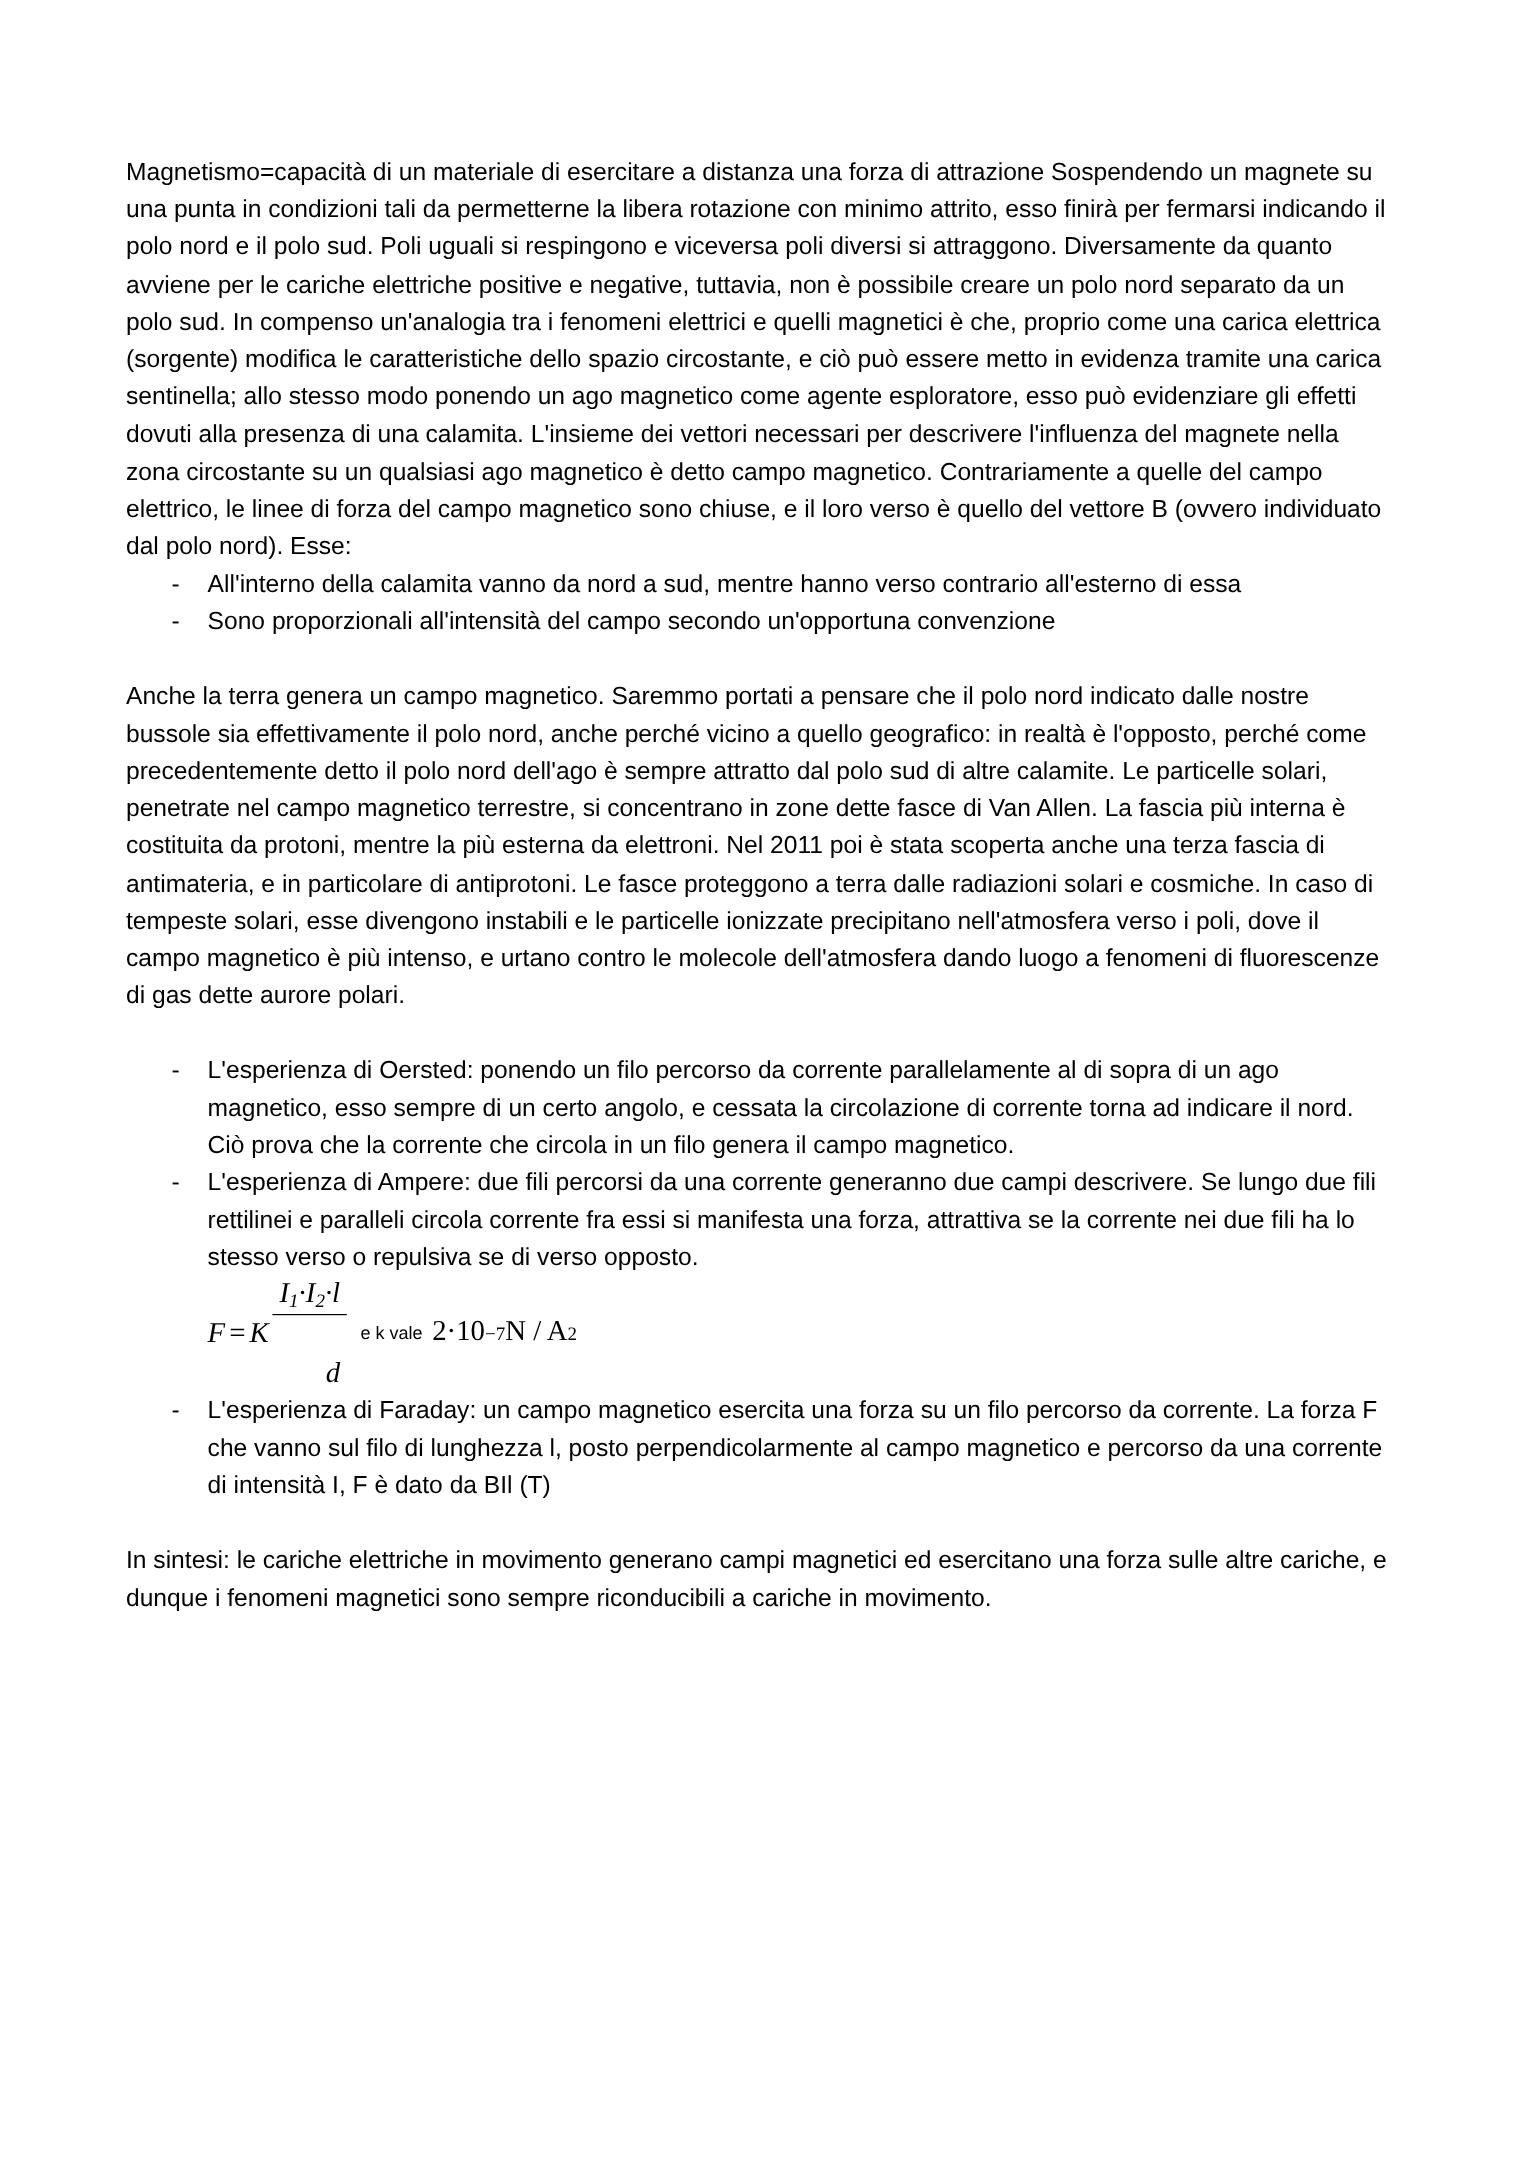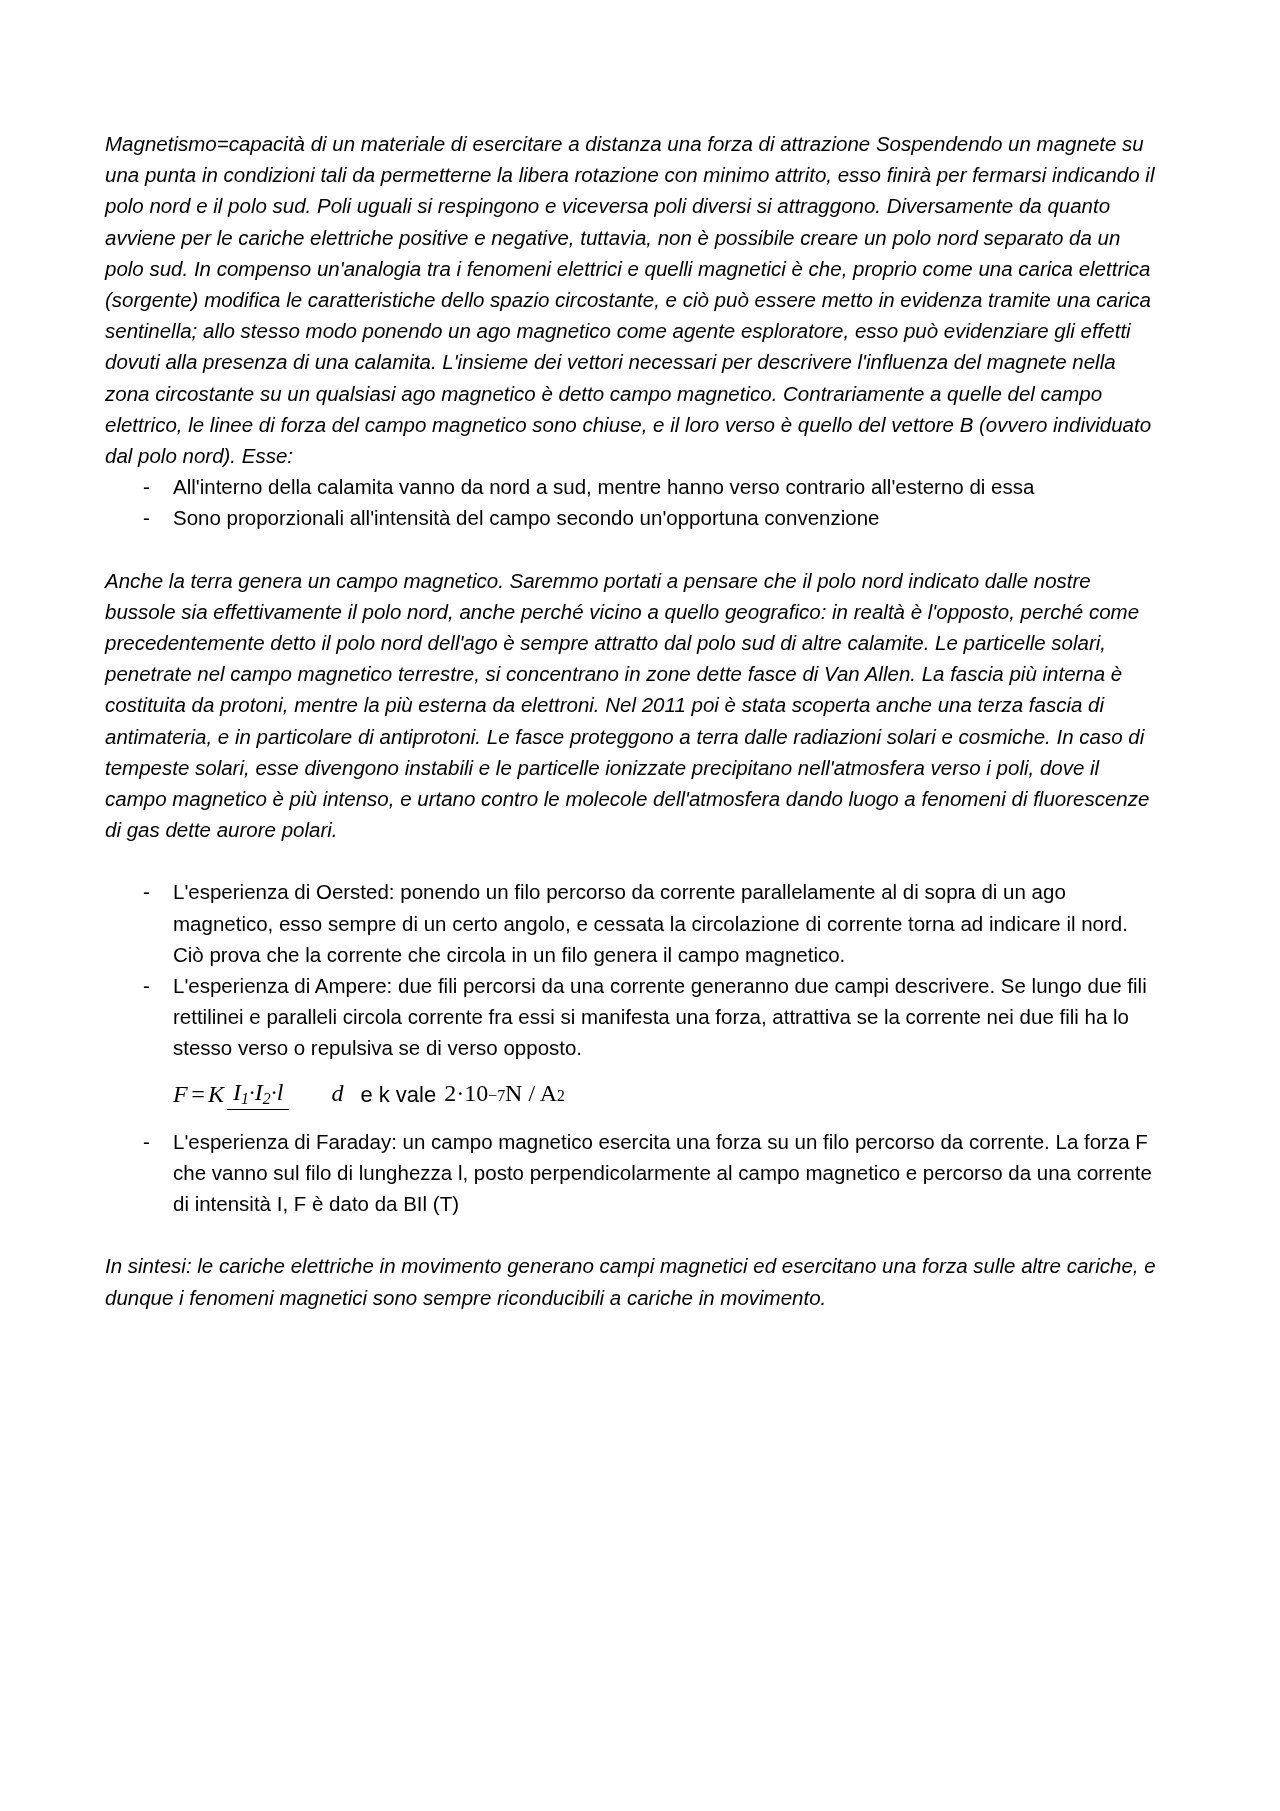--- a/index.html
+++ b/index.html
@@ -23,21 +23,20 @@
     position: relative;
   }
   .doc-body {
     font-size: 20.5px;
     line-height: 31.2px;
     text-align: left;
   }
   p.para {
     margin: 0;
     padding: 0;
-    font-style: italic;
   }
   .spacer {
     height: 31px;
   }
   ul.dash-list {
     list-style: none;
     margin: 0;
     padding: 0;
   }
   ul.dash-list > li {
@@ -67,22 +66,22 @@
     display: inline-flex;
     align-items: center;
     white-space: nowrap;
   }
   .math .op {
     font-style: italic;
     padding: 0 2px;
   }
   .frac {
     display: inline-flex;
-    flex-direction: row;
-    align-items: flex-start;
+    flex-direction: column;
+    align-items: flex-end;
     vertical-align: middle;
     margin: 0 3px;
     line-height: 1.05;
     gap: 36px;
   }
   .frac .num {
     padding: 0 6px 1px 6px;
     border-bottom: 1.4px solid #000;
     white-space: nowrap;
   }
@@ -95,21 +94,21 @@
     vertical-align: -0.28em;
   }
   sup.mi {
     font-size: 0.66em;
     font-style: normal;
     vertical-align: 0.55em;
   }
   .plain-text {
     font-family: "Liberation Sans", sans-serif;
     font-style: normal;
-    font-size: 22px;
+    font-size: 15px;
     padding: 0 8px;
   }
   .mathtail {
     font-family: "Liberation Serif", serif;
     font-size: 24px;
     font-style: normal;
     display: inline-flex;
     align-items: baseline;
     white-space: nowrap;
   }

